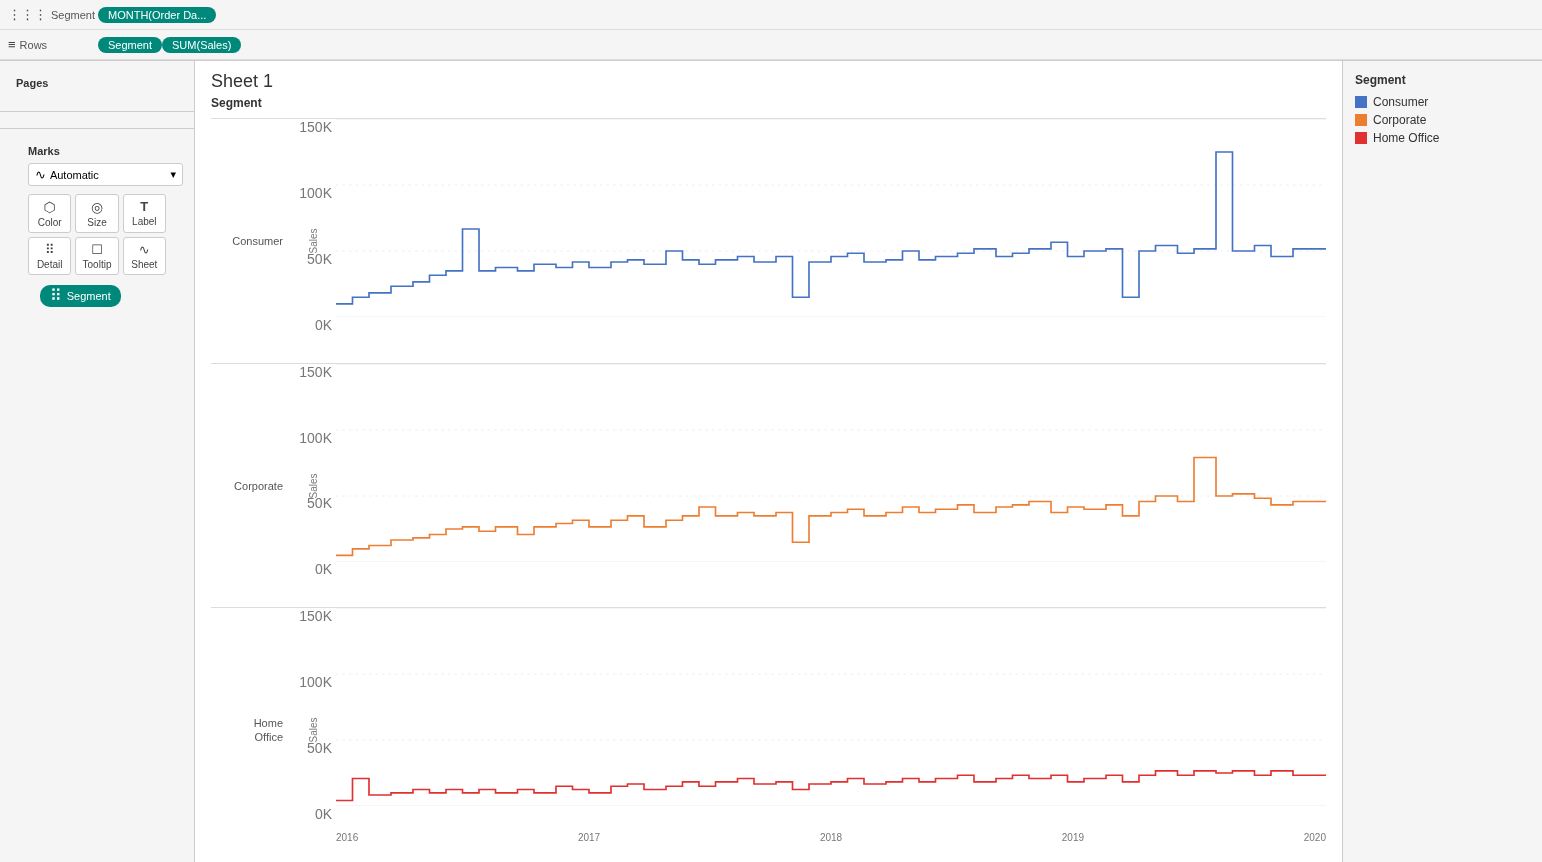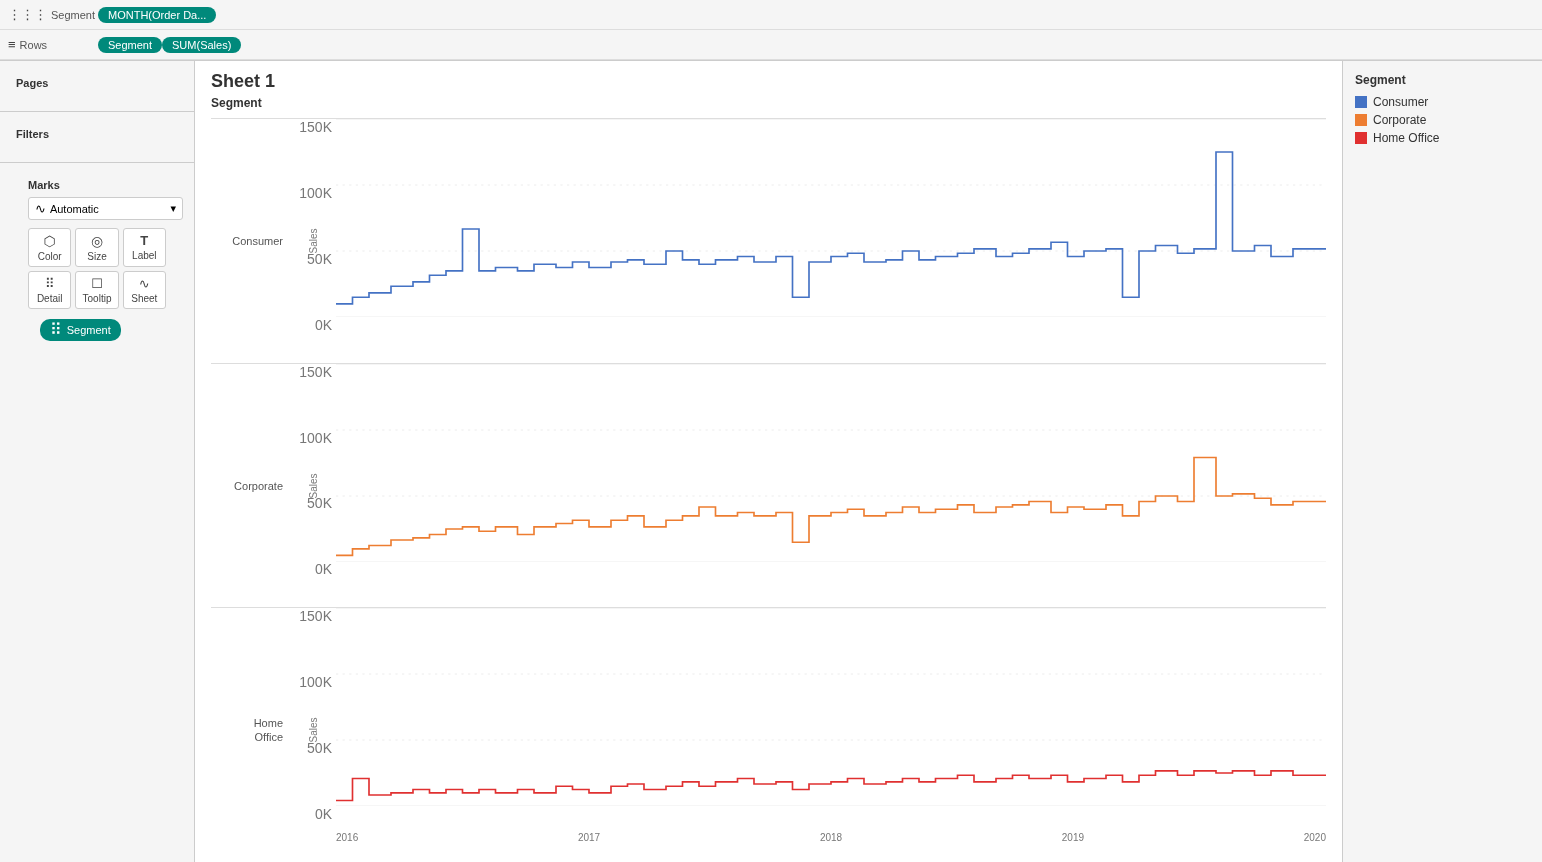--- a/index.html
+++ b/index.html
@@ -18,21 +18,21 @@
     .panel-section { padding: 8px 16px; }
     .panel-title { font-size: 11px; font-weight: 600; color: #333; margin-bottom: 6px; }
     .marks-section { padding: 8px 28px; }
     .marks-dropdown { display: flex; align-items: center; border: 1px solid #ccc; background: white; border-radius: 3px; padding: 3px 6px; font-size: 11px; cursor: pointer; gap: 4px; width: 155px; justify-content: space-between; }
     .marks-grid { display: grid; grid-template-columns: 1fr 1fr 1fr; gap: 4px; margin-top: 8px; }
     .mark-btn { display: flex; flex-direction: column; align-items: center; border: 1px solid #ccc; background: white; border-radius: 3px; padding: 4px 2px; cursor: pointer; font-size: 10px; color: #444; gap: 2px; }
     .mark-btn .icon { font-size: 14px; }
     .segment-pill { background: #00897b; color: white; border-radius: 10px; padding: 3px 10px; font-size: 11px; display: inline-flex; align-items: center; gap: 5px; margin-top: 10px; margin-left: 12px; }
 
     .chart-area { flex: 1; background: white; display: flex; flex-direction: column; padding: 10px 16px; overflow: hidden; }
-    .chart-title { font-size: 18px; font-weight: 700; color: #333; margin-bottom: 4px; }
+    .chart-title { font-size: 18px; font-weight: 400; color: #333; margin-bottom: 4px; }
     .chart-subtitle { font-size: 12px; font-weight: 600; color: #333; margin-bottom: 8px; }
 
     .charts-container { flex: 1; display: flex; flex-direction: column; gap: 0; overflow: hidden; }
     .segment-chart { display: flex; flex: 1; border-top: 1px solid #ddd; position: relative; }
     .segment-label { width: 80px; display: flex; align-items: center; justify-content: flex-end; padding-right: 8px; font-size: 11px; color: #555; text-align: right; }
     .chart-inner { flex: 1; position: relative; display: flex; flex-direction: column; }
     .y-axis { position: absolute; left: 0; top: 0; bottom: 30px; width: 45px; display: flex; flex-direction: column; justify-content: space-between; align-items: flex-end; padding-right: 4px; font-size: 14px; color: #777; }
     .sales-label-vertical { position: absolute; left: 10px; top: 50%; transform: translateY(-50%) rotate(-90deg); font-size: 10px; color: #777; white-space: nowrap; }
     .svg-chart { position: absolute; left: 45px; right: 0; top: 0; bottom: 25px; }
     .x-axis-labels { position: absolute; left: 45px; right: 0; bottom: 0; height: 20px; display: flex; justify-content: space-between; font-size: 10px; color: #777; }
@@ -67,23 +67,20 @@
   </div>
 </div>
 
 <div class="main-area">
 
   <div class="left-panel">
     <div class="panel-section">
       <div class="panel-title">Pages</div>
     </div>
     <hr class="divider">
-    <div class="panel-section">
-      <div class="panel-title">Filters</div>
-    </div>
     <hr class="divider">
     <div class="marks-section">
       <div class="panel-title">Marks</div>
       <div class="marks-dropdown">
         <span style="display:flex;align-items:center;gap:4px;">
           <span style="font-size:13px;">∿</span>
           <span>Automatic</span>
         </span>
         <span>▾</span>
       </div>

